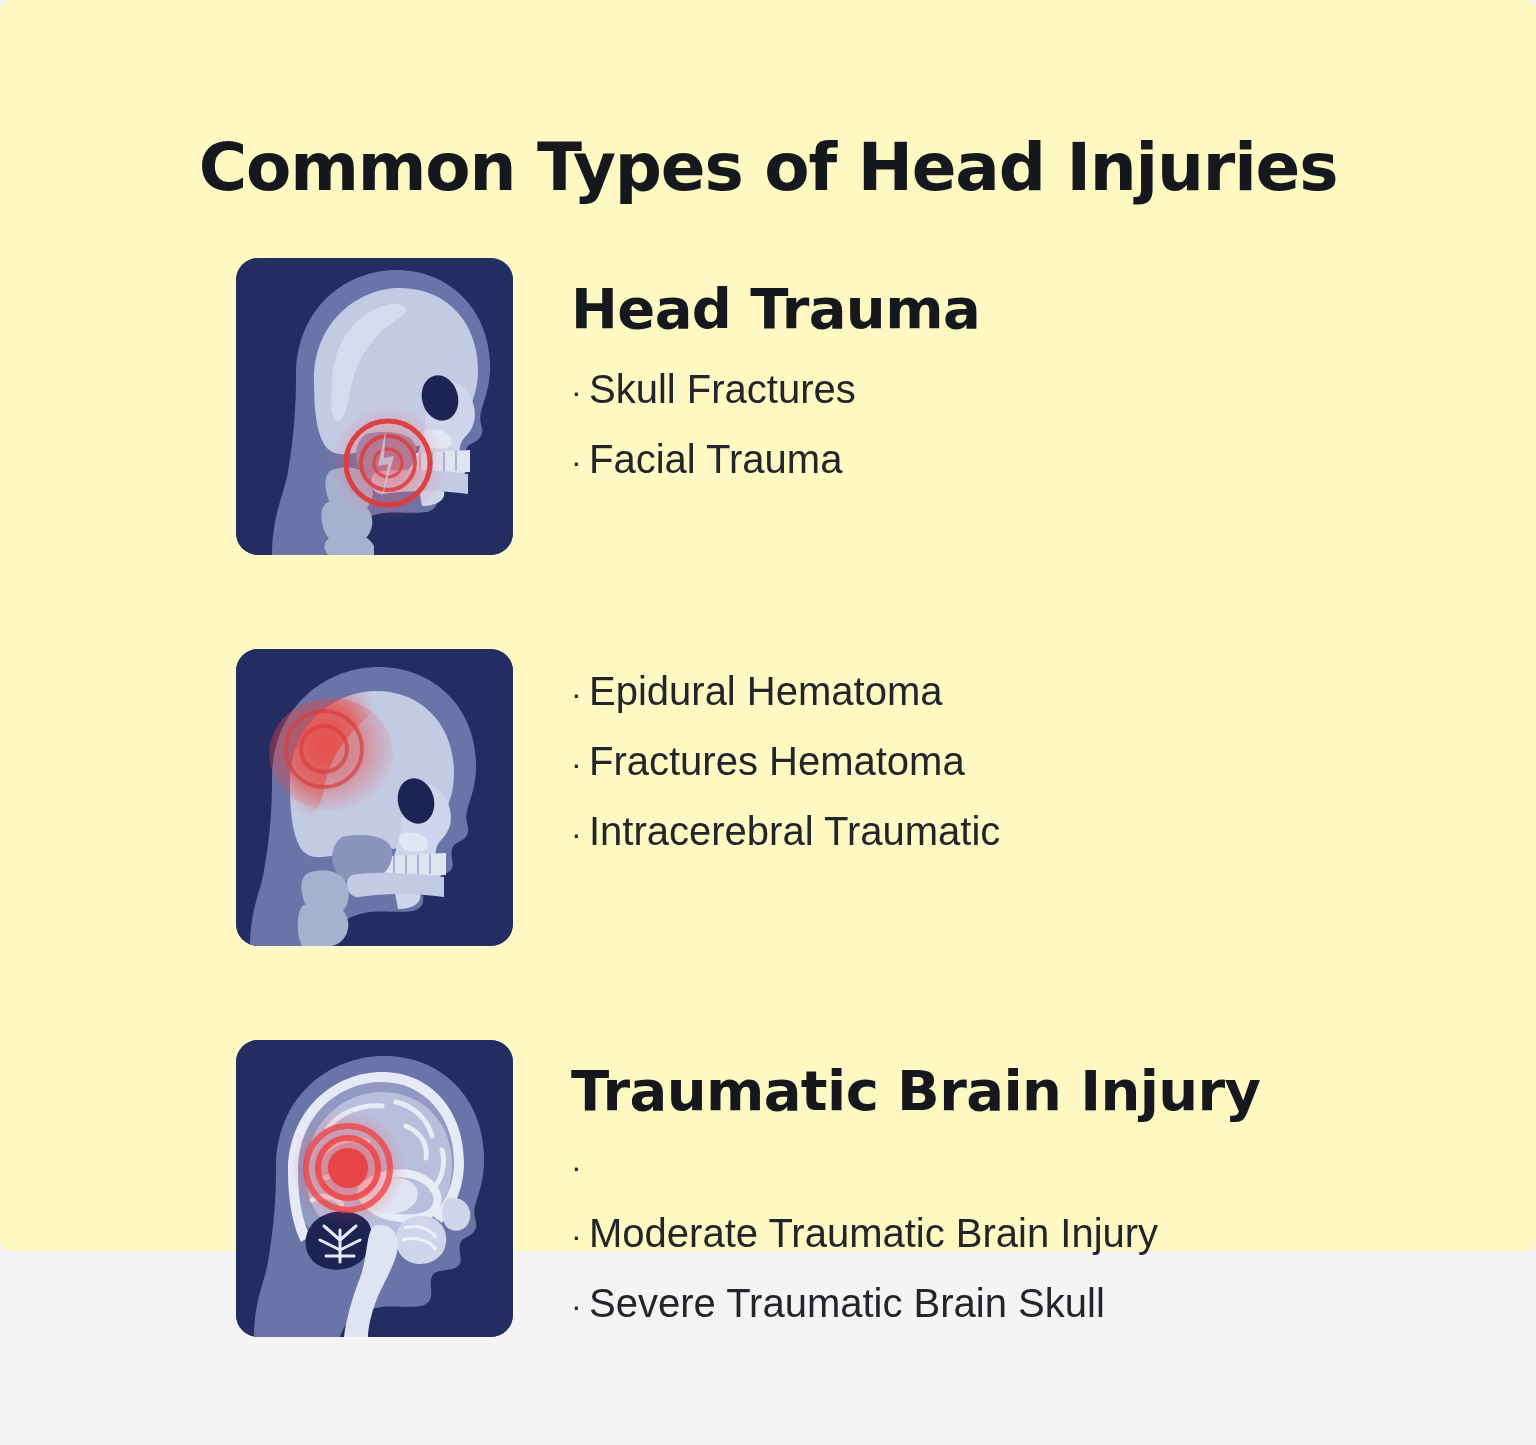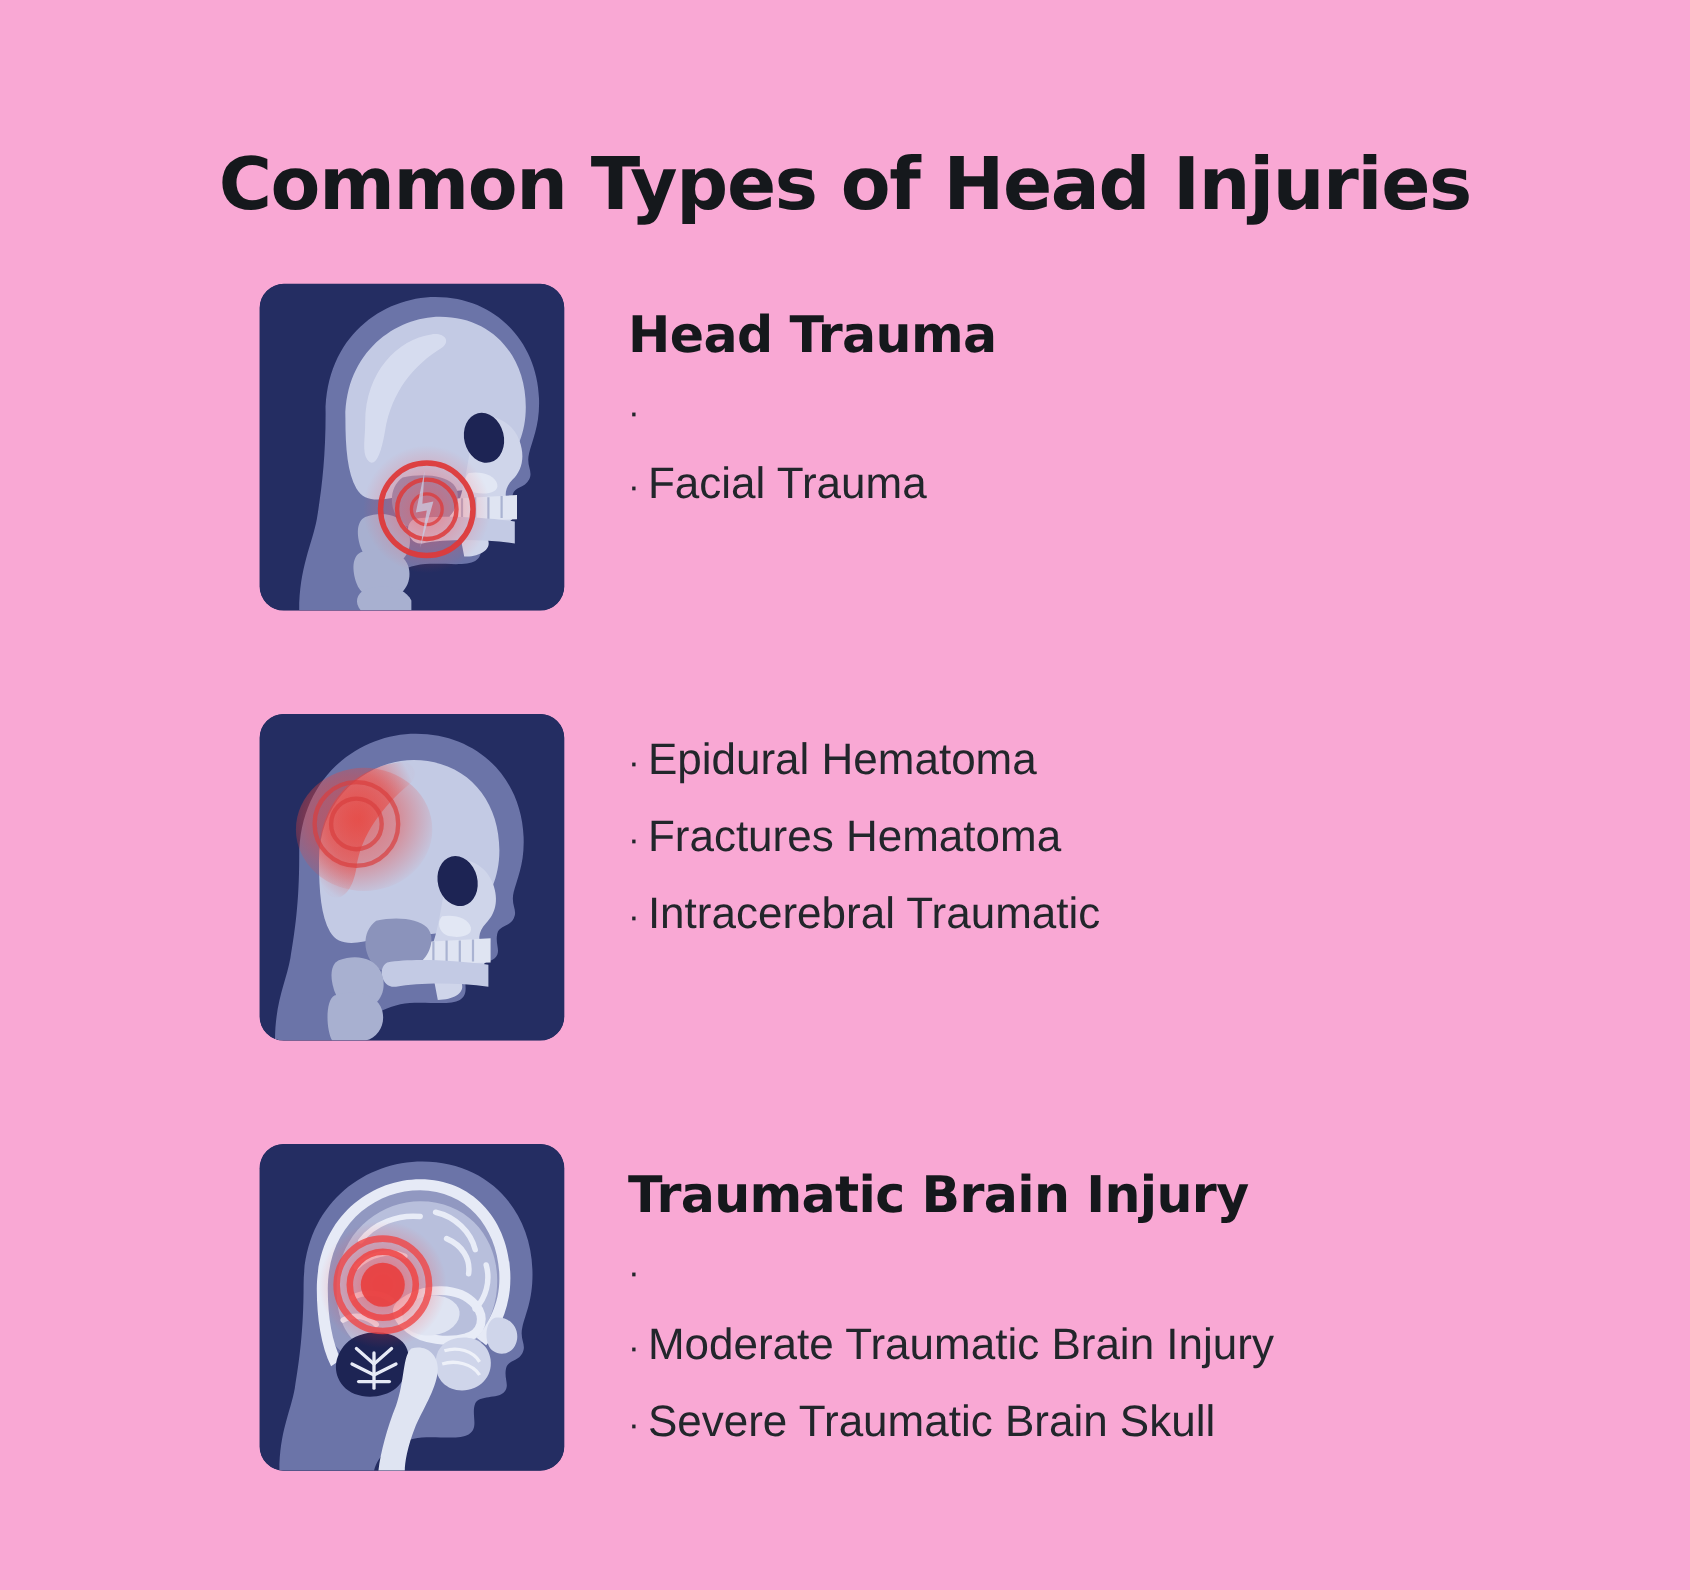--- a/index.html
+++ b/index.html
@@ -9,22 +9,23 @@
   body {
     width: 1536px;
     height: 1445px;
     background: #f4f4f4;
     font-family: "Liberation Sans", sans-serif;
     overflow: hidden;
   }
   .page {
     position: relative;
     width: 1536px;
-    height: 1445px;
-    background: #f9a8d4;
+    height: 1251px;
+    background: #fef9c3;
+    border-radius: 11px;
   }
   .page-title {
     position: absolute;
     left: 0;
     top: 88px;
     width: 1536px;
     text-align: center;
     font-size: 66px;
     font-weight: 700;
     letter-spacing: -1.2px;
@@ -58,21 +59,21 @@
     flex: none;
   }
   .thumb svg { display: block; width: 277px; height: 297px; }
 
   .card-text {
     padding-left: 58px;
     padding-top: 22px;
   }
   .card-heading {
     font-family: "DejaVu Sans", sans-serif;
-    font-size: 46px;
+    font-size: 56px;
     font-weight: 700;
     letter-spacing: -0.6px;
     color: #15181c;
     line-height: 1.05;
     margin: 0 0 30px 0;
     white-space: nowrap;
   }
   .bullets {
     list-style: none;
     margin: 0;
@@ -174,20 +175,21 @@
             <circle cx="152" cy="205" r="14" fill="none" stroke="#dd3a3a" stroke-width="3" opacity="0.75"></circle>
             <path d="M150 170 L148 200 L158 198 L146 240 L152 206 L142 208 Z" fill="#c8cee6" opacity="0.75"></path>
           </g>
         </svg>
       </div>
       <div class="card-text">
         <h2 class="card-heading">Head Trauma</h2>
         <ul class="bullets">
           <li>
             <span class="bullet-dot">·</span>
+            <span>Skull Fractures</span>
           </li>
           <li>
             <span class="bullet-dot">·</span>
             <span>Facial Trauma</span>
           </li>
         </ul>
       </div>
     </div>
 
     <div class="card">

